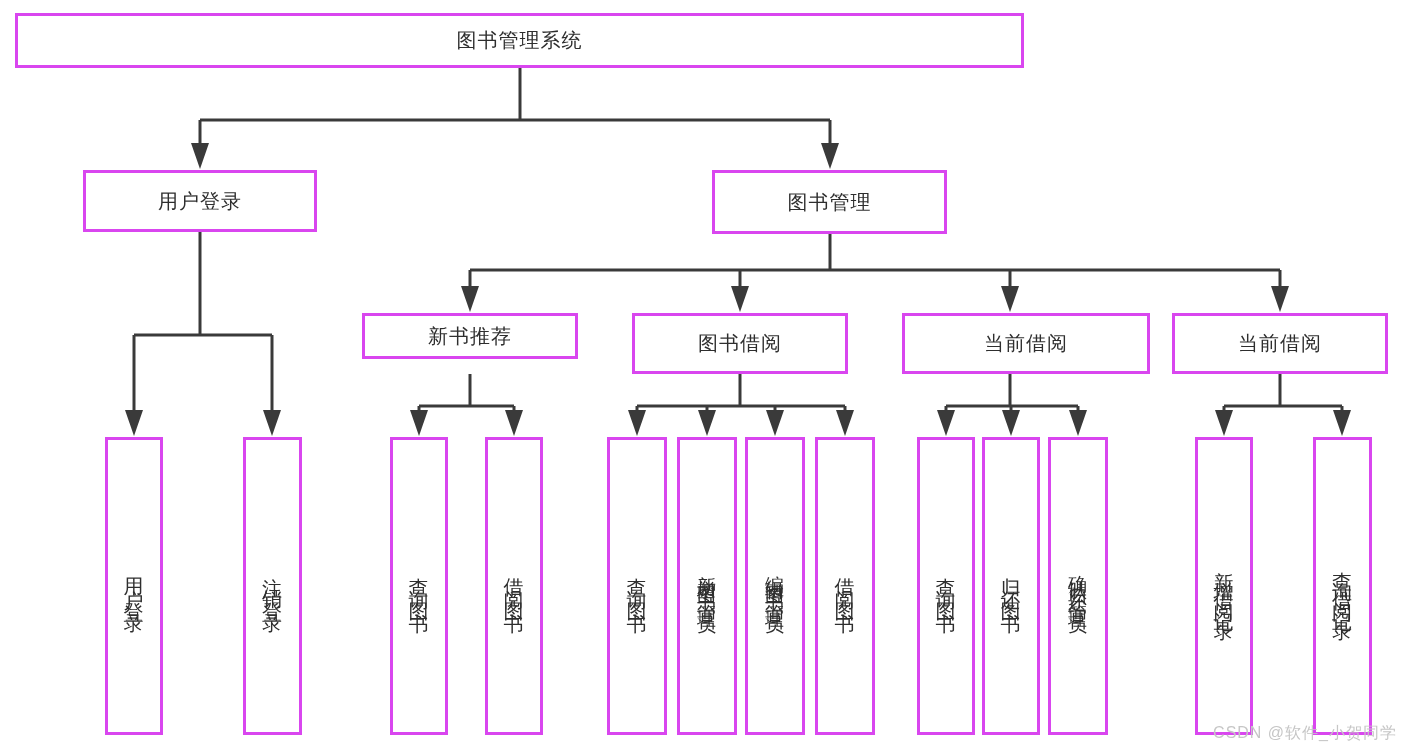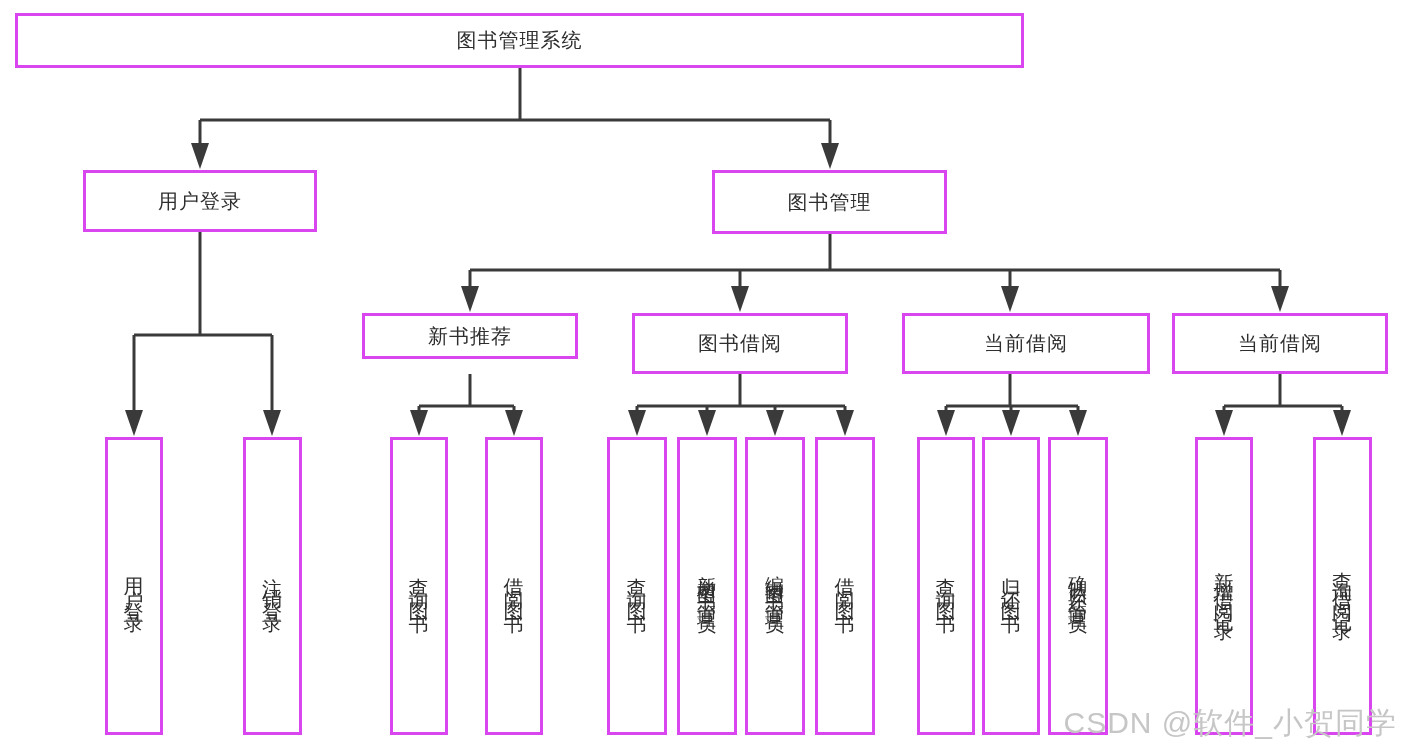--- a/index.html
+++ b/index.html
@@ -38,21 +38,21 @@
     letter-spacing: 0.6em;
     white-space: nowrap;
     line-height: 1;
   }
   .vbox.ls6 span { letter-spacing: 0.5em; }
   .vbox.tight span { font-size: 19px; letter-spacing: 0.3em; }
   #watermark {
     position: absolute;
     right: 8px;
     bottom: 3px;
-    font-size: 30px;
+    font-size: 16px;
     color: #c6c6c6;
     letter-spacing: 1px;
     white-space: nowrap;
     z-index: 5;
   }
 </style>
 </head>
 <body>
 
 <div id="canvas">

